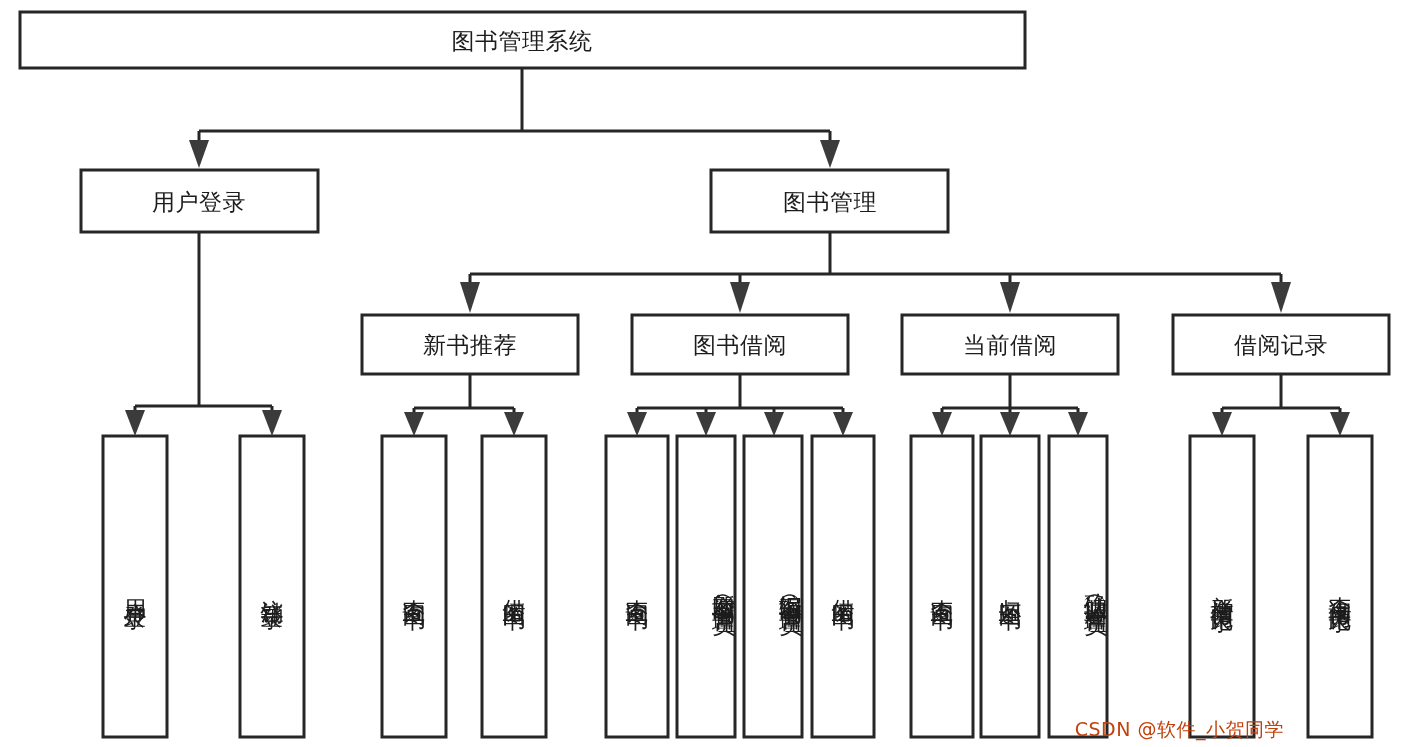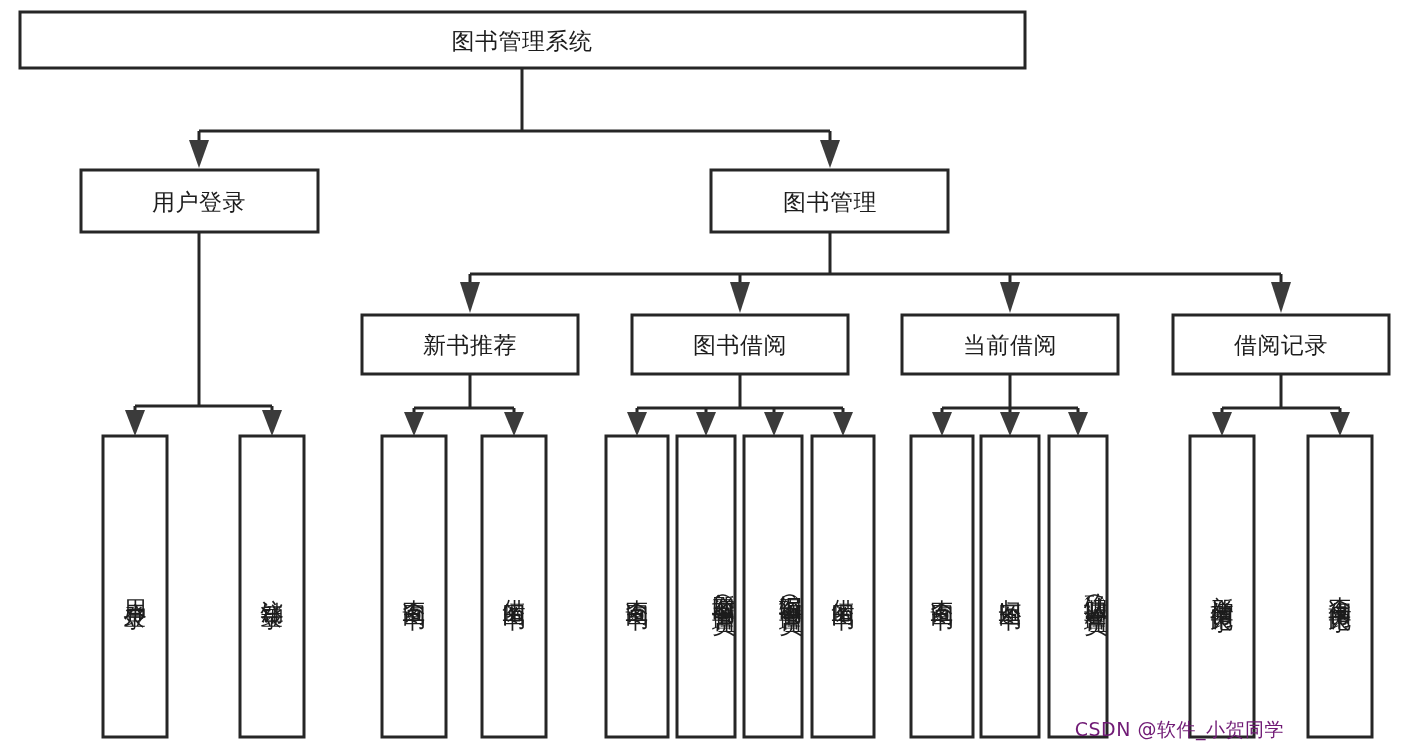--- a/index.html
+++ b/index.html
@@ -70,21 +70,21 @@
   }
   .leaf-label.centered {
     align-items: center;
   }
   .watermark {
     position: absolute;
     right: 8px;
     bottom: 4px;
     font-family: "DejaVu Sans", "Liberation Sans", sans-serif;
     font-size: 19px;
-    color: #701a75;
+    color: #c2410c;
     letter-spacing: 0.5px;
     white-space: nowrap;
     user-select: none;
   }
 </style>
 </head>
 <body>
 
 <div id="diagram-root">
 

